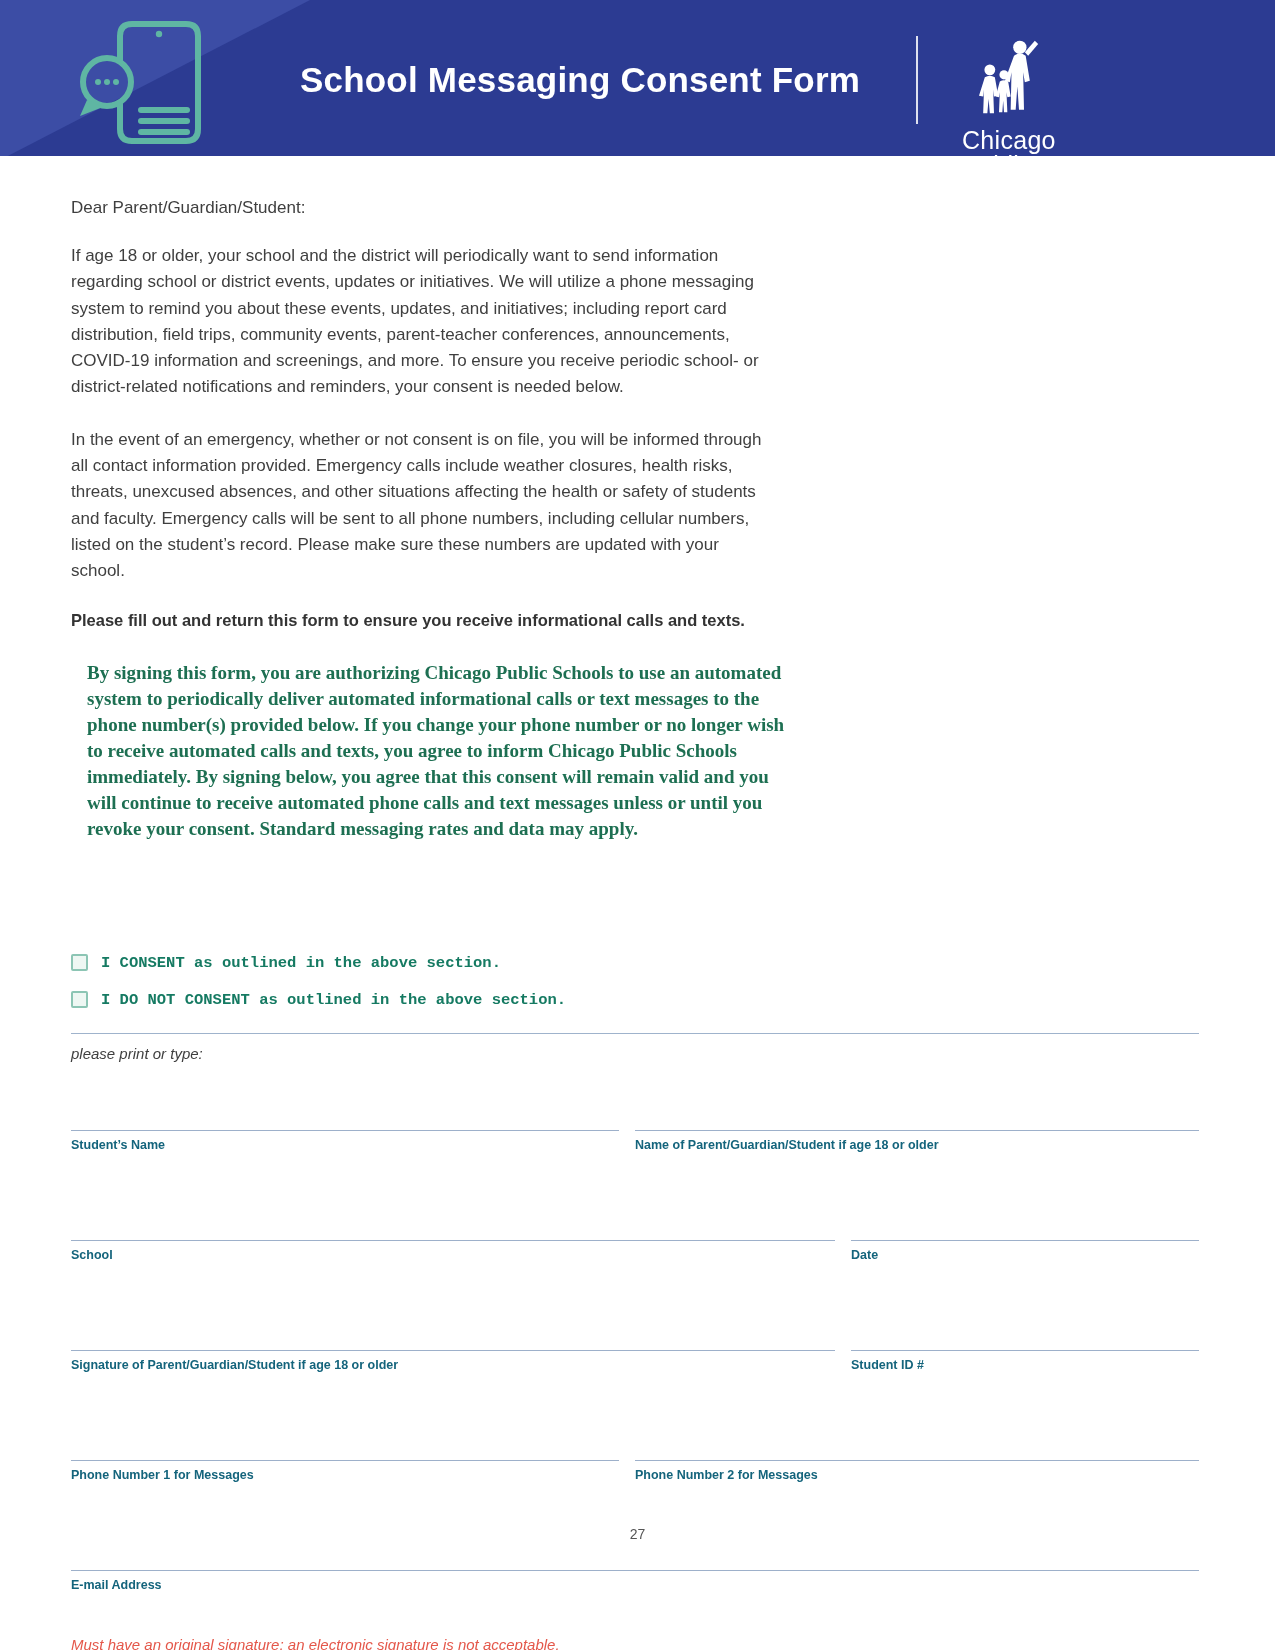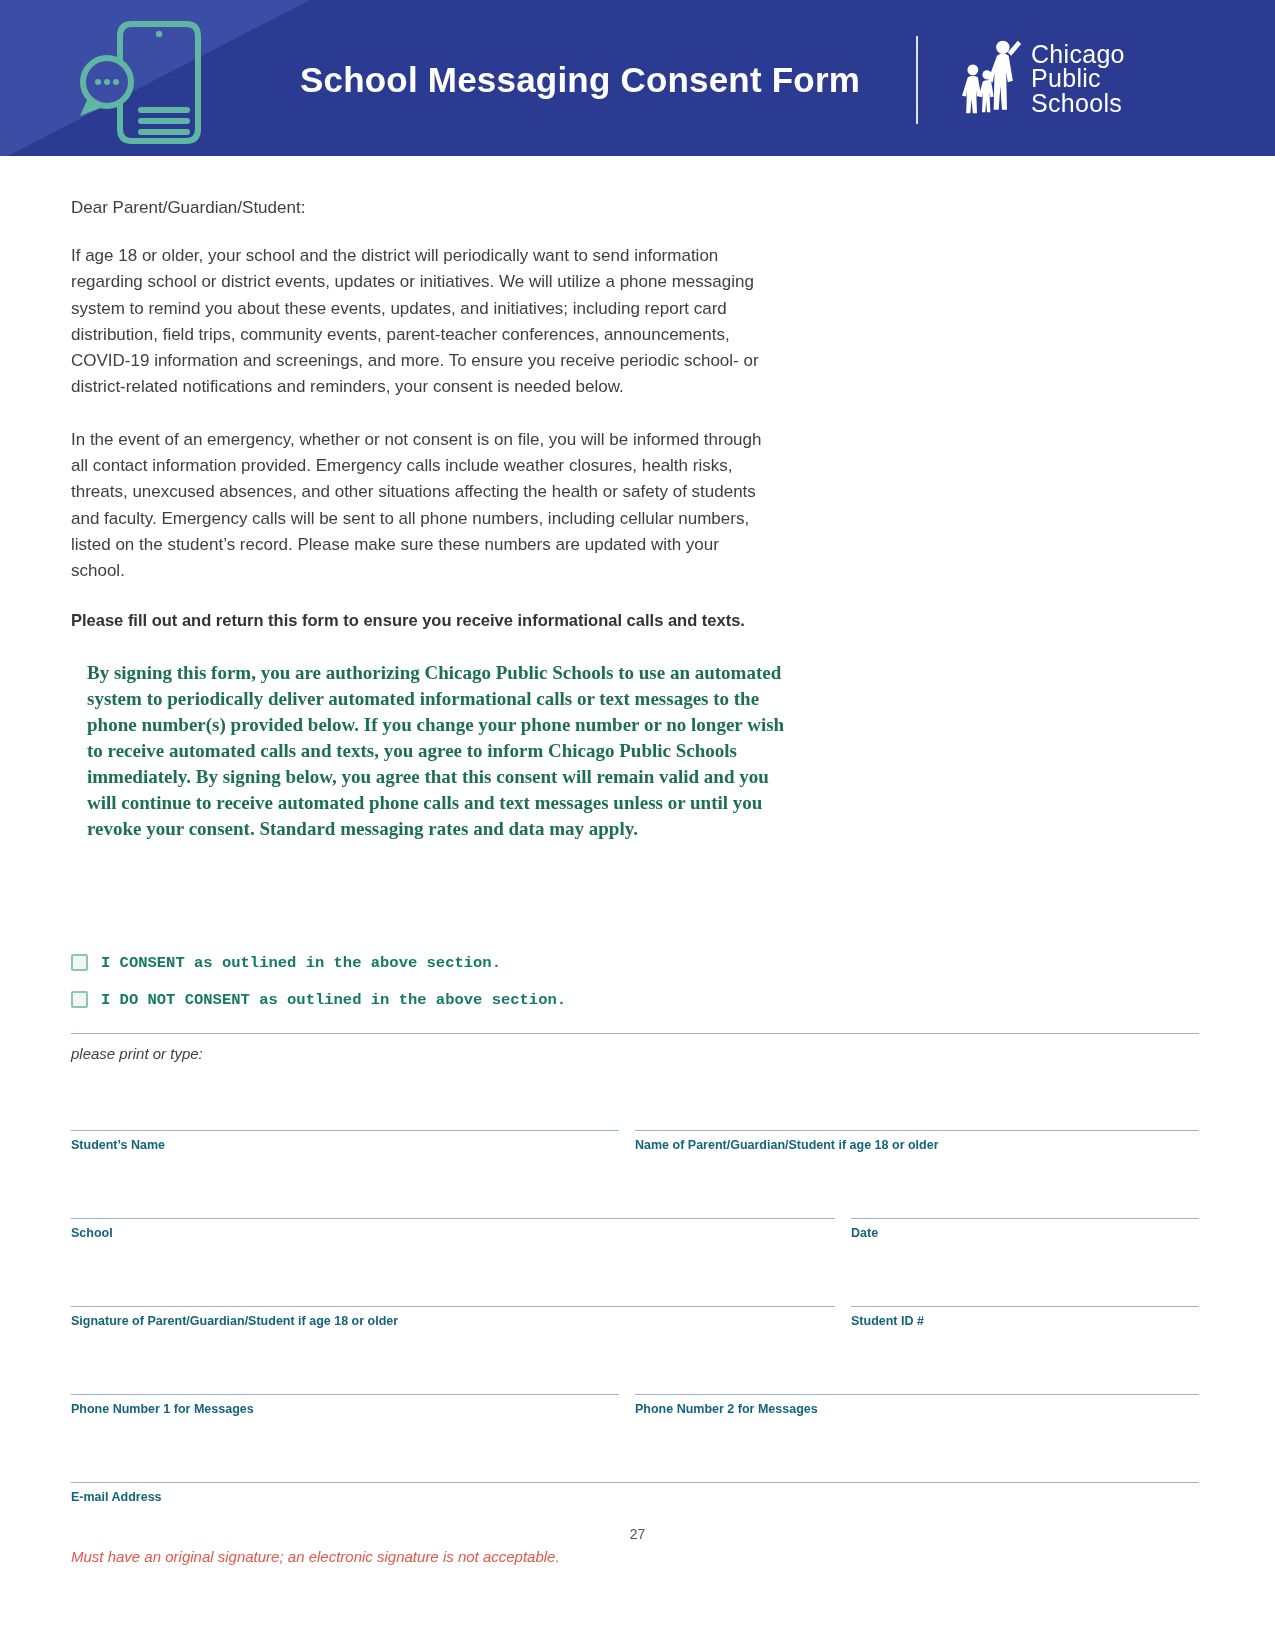--- a/index.html
+++ b/index.html
@@ -20,21 +20,21 @@
   }
   .header-icon { position: absolute; left: 75px; top: 20px; width: 150px; height: 125px; }
   .header-title {
     position: absolute; left: 300px; top: 0; height: 160px; display: flex; align-items: center;
     color: #ffffff; font-size: 35px; font-weight: bold; letter-spacing: 0.2px;
   }
   .header-divider {
     position: absolute; left: 916px; top: 36px; width: 2px; height: 88px;
     background: rgba(255,255,255,0.85);
   }
-  .logo { position: absolute; left: 962px; top: 38px; display: flex; align-items: center; gap: 9px; }
+  .logo { position: absolute; left: 962px; top: 38px; display: flex; align-items: center; gap: 9px; flex-direction: column; }
   .logo-text { color: #ffffff; font-size: 25px; line-height: 0.98; font-weight: 500; letter-spacing: 0.3px; }
 
   
   .content { padding: 42px 76px 0 71px; }
   .salutation { font-size: 17px; margin: 0 0 25px; color: #3f3f3f; }
   .body-par { max-width: 694px; font-size: 17px; line-height: 26.3px; margin: 0 0 26px; color: #3f3f3f; }
   .bold-line { font-size: 16.5px; font-weight: bold; color: #333333; margin: 4px 0 30px; }
   .auth-par {
     font-family: "Liberation Serif", serif; font-weight: bold; color: #1d6f52;
     font-size: 19px; line-height: 26px; max-width: 712px; margin: 16px;
@@ -46,21 +46,21 @@
   .checkbox {
     width: 17px; height: 17px; flex: 0 0 17px; border: 2px solid #8cc5b4;
     background: #eef7f3; border-radius: 2px; margin-right: 13px; cursor: pointer;
   }
   .option-label { color: #157a62; font-weight: bold; font-size: 15.5px; }
 
   
   .separator { margin-top: 24px; border-top: 1px solid #9fb3cc; }
   .print-note { font-style: italic; font-size: 15px; color: #3f3f3f; margin-top: 11px; }
 
-  .frow { display: flex; gap: 16px; margin-top: 66px; }
+  .frow { display: flex; gap: 16px; margin-top: 88px; }
   .frow-first { margin-top: 68px; }
   .field { display: flex; flex-direction: column; justify-content: center; }
   .w548 { flex: 0 0 548px; }
   .w764 { flex: 0 0 764px; }
   .grow { flex: 1 1 auto; }
   .fline { height: 1px; background: #9db0ca; width: 100%; }
   .flabel { margin-top: 7px; font-size: 12.5px; font-weight: bold; color: #14647c; }
 
   .sig-note { margin-top: 44px; font-style: italic; color: #e4574a; font-size: 15px; }
 

